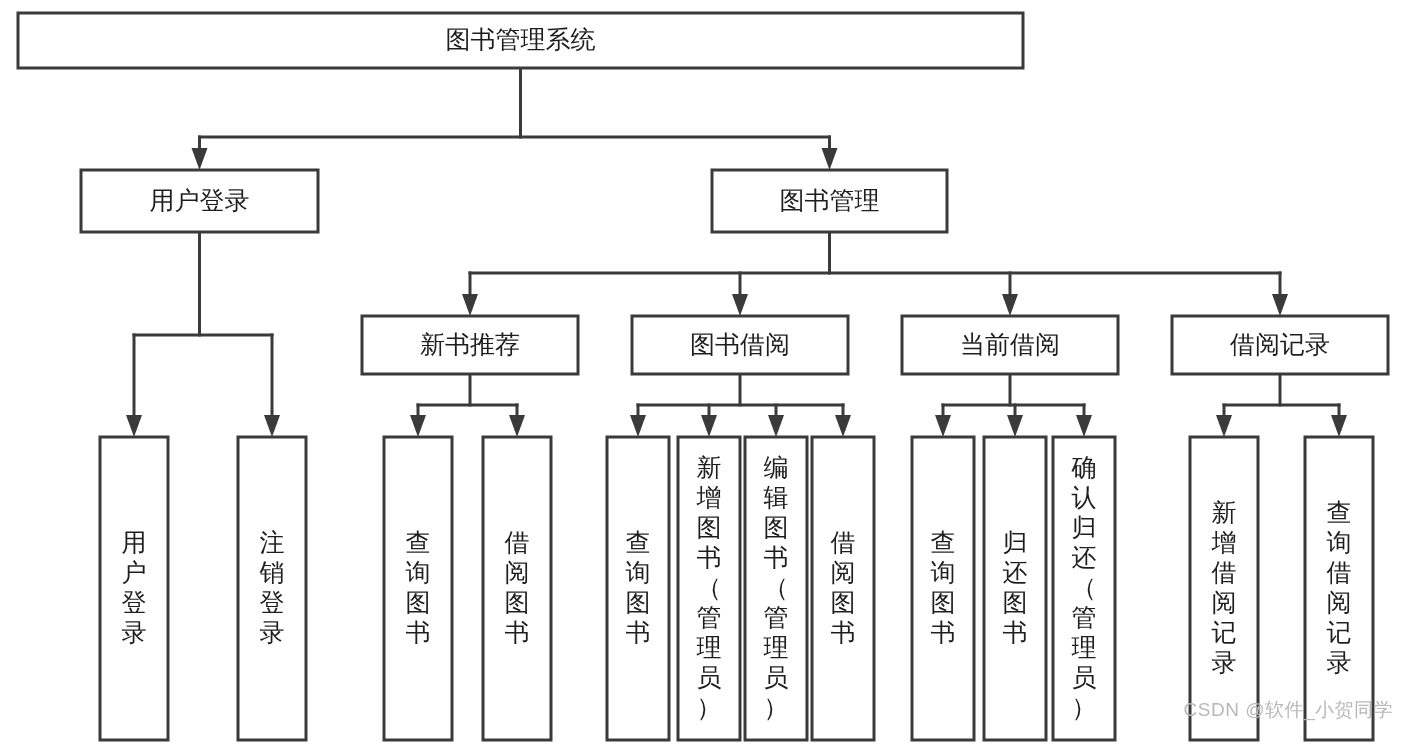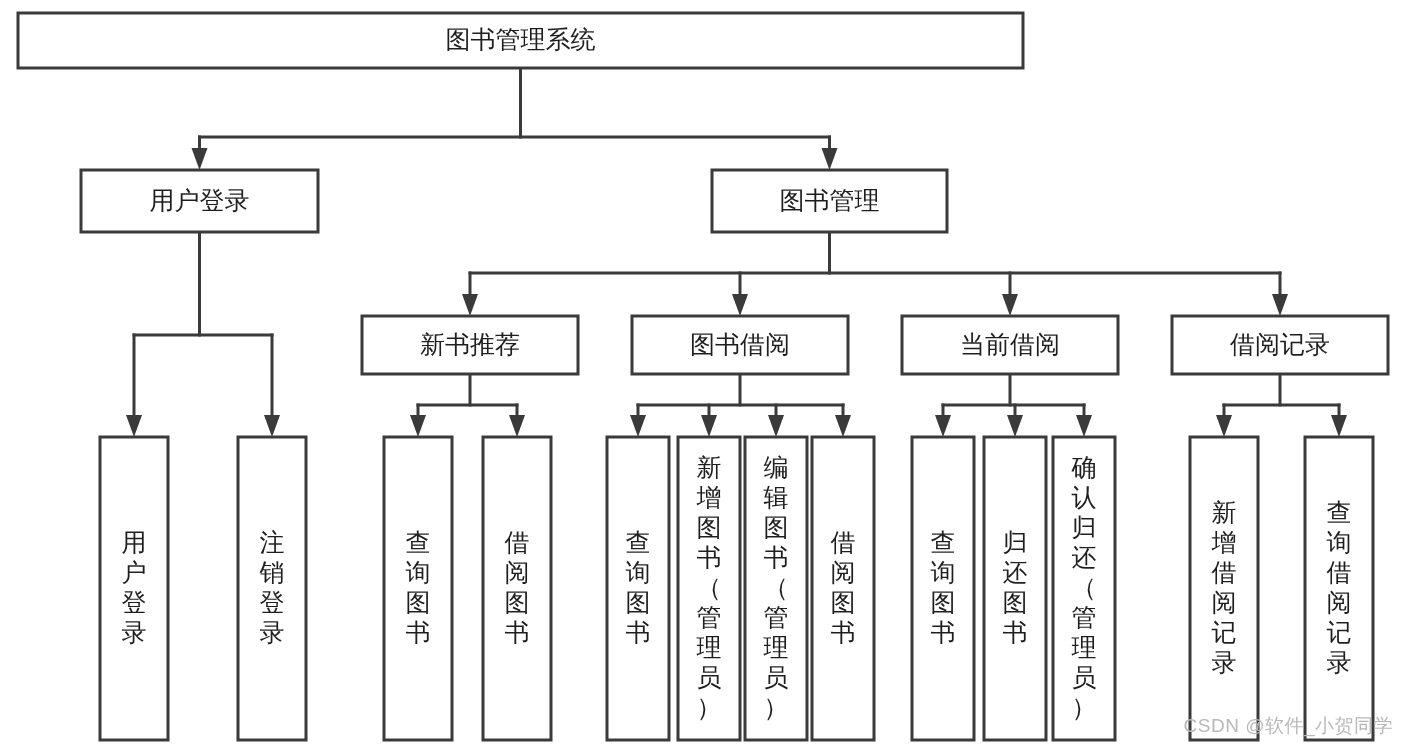--- a/index.html
+++ b/index.html
@@ -50,21 +50,21 @@
   }
   .node-label-v {
     font-family: "Liberation Sans", "DejaVu Sans", sans-serif;
     font-size: 25px;
     fill: #1e1e1e;
     text-anchor: middle;
   }
   .watermark {
     position: absolute;
     right: 12px;
-    bottom: 8px;
+    bottom: 24px;
     font-family: "Liberation Sans", "DejaVu Sans", sans-serif;
     font-size: 19px;
     color: #b8b8b8;
     letter-spacing: 0.5px;
     white-space: nowrap;
     user-select: none;
   }
 </style>
 </head>
 <body>

